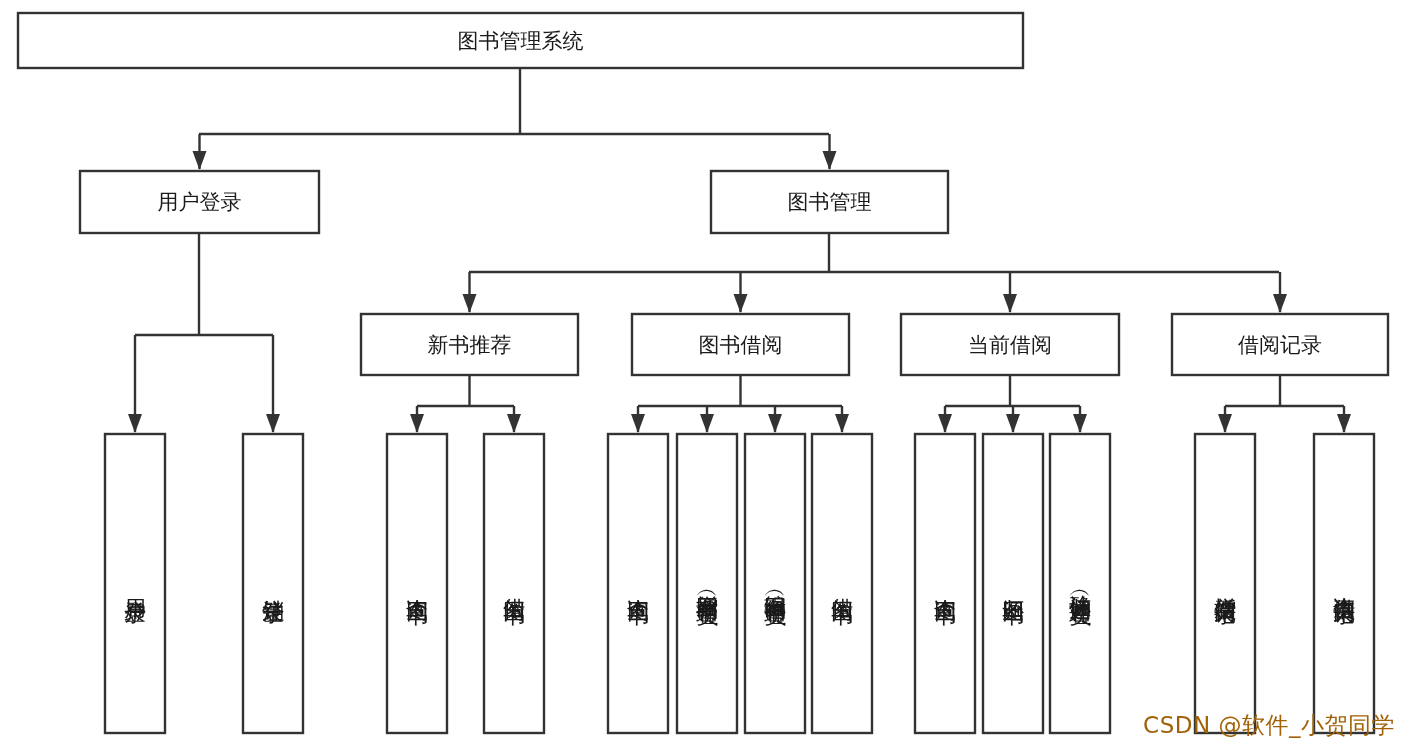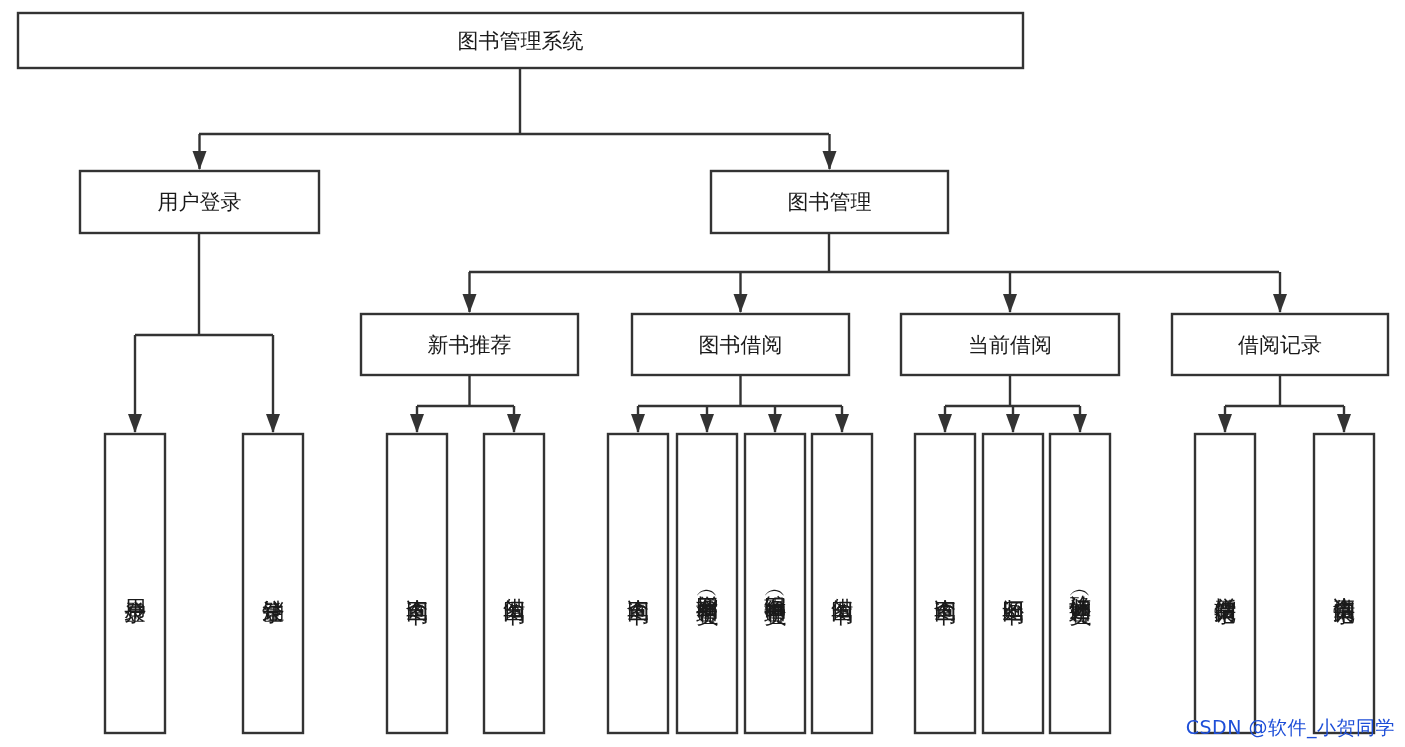--- a/index.html
+++ b/index.html
@@ -71,22 +71,22 @@
     color: #1a1a1a;
     letter-spacing: 1.5px;
     white-space: nowrap;
     text-align: center;
   }
   .watermark {
     position: absolute;
     right: 10px;
     bottom: 6px;
     font-family: "DejaVu Sans", "Liberation Sans", sans-serif;
-    font-size: 19px;
-    color: #1d4ed8;
+    font-size: 23px;
+    color: #a16207;
     white-space: nowrap;
     letter-spacing: 0.5px;
   }
 </style>
 </head>
 <body>
 
 <div id="diagram-root">
 
   <svg id="flow-svg" viewBox="0 0 1405 747">

